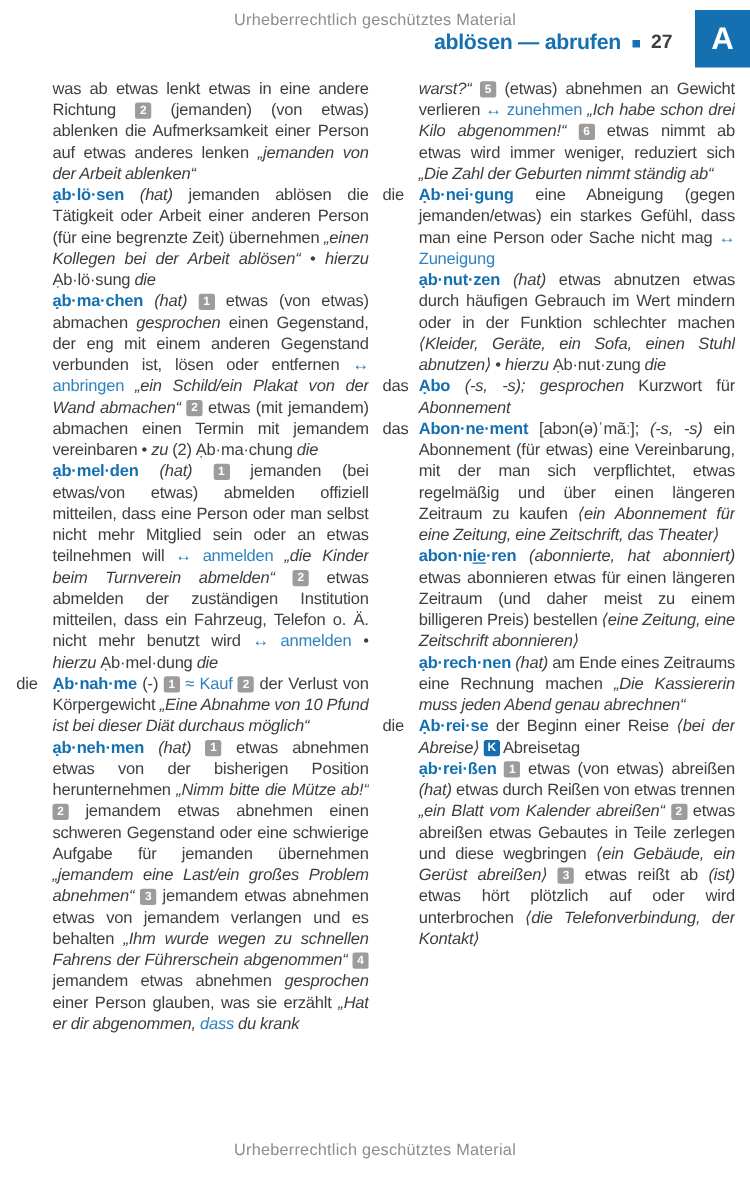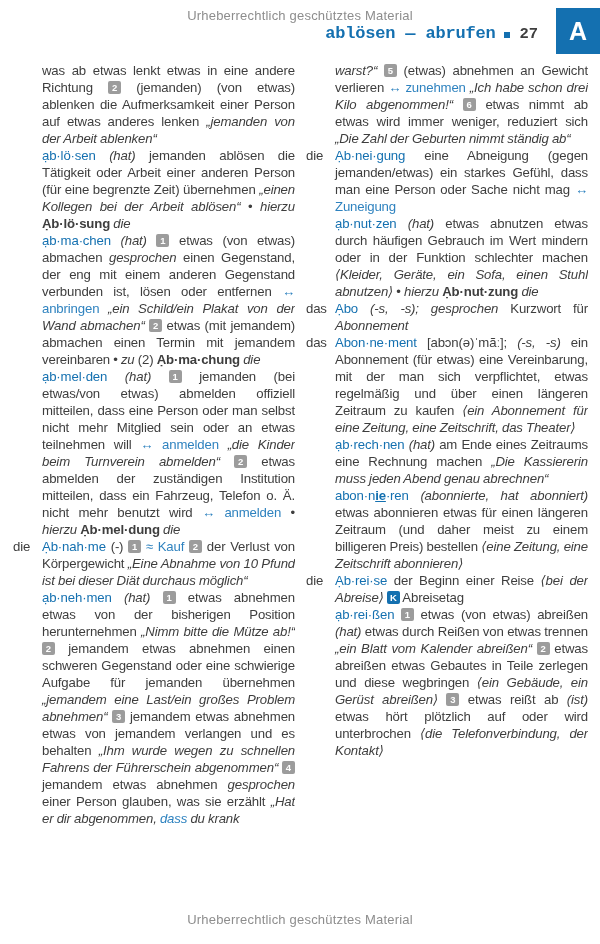--- a/index.html
+++ b/index.html
@@ -20,21 +20,21 @@
 
   .watermark{
     position:absolute;left:0;right:0;text-align:center;
     color:var(--wm);font-size:13px;font-weight:normal;letter-spacing:.2px;
   }
   .watermark.top{top:8px;}
   .watermark.bottom{top:912px;}
 
   .header{
     position:absolute;top:24px;right:62px;
-    display:flex;align-items:center;gap:9px;white-space:nowrap;font-family:Liberation Mono, monospace;
+    display:flex;align-items:center;gap:9px;white-space:nowrap;
   }
   .guide-words{color:var(--blue);font-weight:bold;font-size:17px;letter-spacing:-.2px;}
   .header-square{width:6px;height:6px;background:var(--blue);margin-top:2px;}
   .page-number{color:var(--ink);font-weight:bold;font-size:15.5px;}
 
   .letter-tab{
     position:absolute;top:8px;right:0;width:44px;height:46px;
     background:var(--blue);color:#fff;font-size:25px;font-weight:bold;
     display:flex;align-items:center;justify-content:center;
   }
@@ -52,23 +52,23 @@
     text-align:justify;
     font-size:13.2px;line-height:17px;
     letter-spacing:-.15px;word-spacing:-.3px;
     color:var(--ink);
   }
   .article{position:absolute;left:-29px;top:0;color:var(--ink);}
 
   .t-p{}
   .t-b{font-weight:normal;}
   .t-i{font-style:italic;}
-  .t-h{color:var(--blue);font-weight:normal;margin-top:10px;}
+  .t-h{color:var(--blue);font-weight:bold;margin-top:10px;}
   .t-hu{color:var(--blue);font-weight:bold;text-decoration:underline;}
-  .t-hb{font-weight:bold;}
+  .t-hb{font-weight:normal;}
   .t-r{color:var(--ref-blue);margin-top:15px;}
   .t-ri{color:var(--ref-blue);font-style:italic;}
   .t-n,.t-k{
     display:inline-block;width:13px;height:12.5px;line-height:13px;
     background:var(--badge);color:#fff;font-size:9.5px;font-weight:bold;
     font-style:normal;text-align:center;border-radius:2px;vertical-align:1px;
     letter-spacing:0;word-spacing:0;
   }
   .t-k{background:var(--blue);}
 </style>
@@ -95,22 +95,22 @@
         <p class="entry"><span class="t-h">ạb·mel·den </span><span class="t-i">(hat) </span><span class="t-n">1</span><span class="t-b"> jemanden (bei etwas/von etwas) abmelden </span><span class="t-p">offiziell mitteilen, dass eine Person oder man selbst nicht mehr Mitglied sein oder an etwas teilnehmen will </span><span class="t-r">↔ anmelden </span><span class="t-i">„die Kinder beim Turnverein abmelden“ </span><span class="t-n">2</span><span class="t-b"> etwas abmelden </span><span class="t-p">der zuständigen Institution mitteilen, dass ein Fahrzeug, Telefon o. Ä. nicht mehr benutzt wird </span><span class="t-r">↔ anmelden </span><span class="t-p">• </span><span class="t-i">hierzu </span><span class="t-hb">Ạb·mel·dung </span><span class="t-i">die</span></p>
         <p class="entry"><span class="article">die</span><span class="t-h">Ạb·nah·me </span><span class="t-p">(-) </span><span class="t-n">1</span><span class="t-r"> ≈ Kauf </span><span class="t-n">2</span><span class="t-p"> der Verlust von Körpergewicht </span><span class="t-i">„Eine Abnahme von 10 Pfund ist bei dieser Diät durchaus möglich“</span></p>
         <p class="entry"><span class="t-h">ạb·neh·men </span><span class="t-i">(hat) </span><span class="t-n">1</span><span class="t-b"> etwas abnehmen </span><span class="t-p">etwas von der bisherigen Position herunternehmen </span><span class="t-i">„Nimm bitte die Mütze ab!“ </span><span class="t-n">2</span><span class="t-b"> jemandem etwas abnehmen </span><span class="t-p">einen schweren Gegenstand oder eine schwierige Aufgabe für jemanden übernehmen </span><span class="t-i">„jemandem eine Last/ein großes Problem abnehmen“ </span><span class="t-n">3</span><span class="t-b"> jemandem etwas abnehmen </span><span class="t-p">etwas von jemandem verlangen und es behalten </span><span class="t-i">„Ihm wurde wegen zu schnellen Fahrens der Führerschein abgenommen“ </span><span class="t-n">4</span><span class="t-b"> jemandem etwas abnehmen </span><span class="t-i">gesprochen </span><span class="t-p">einer Person glauben, was sie erzählt </span><span class="t-i">„Hat er dir abgenommen, </span><span class="t-ri">dass </span><span class="t-i">du krank</span></p>
       </div>
     <div class="col">
         <p class="entry"><span class="t-i">warst?“ </span><span class="t-n">5</span><span class="t-b"> (etwas) abnehmen </span><span class="t-p">an Gewicht verlieren </span><span class="t-r">↔ zunehmen </span><span class="t-i">„Ich habe schon drei Kilo abgenommen!“ </span><span class="t-n">6</span><span class="t-b"> etwas nimmt ab </span><span class="t-p">etwas wird immer weniger, reduziert sich </span><span class="t-i">„Die Zahl der Geburten nimmt ständig ab“</span></p>
         <p class="entry"><span class="article">die</span><span class="t-h">Ạb·nei·gung </span><span class="t-b">eine Abneigung (gegen jemanden/etwas) </span><span class="t-p">ein starkes Gefühl, dass man eine Person oder Sache nicht mag </span><span class="t-r">↔ Zuneigung</span></p>
         <p class="entry"><span class="t-h">ạb·nut·zen </span><span class="t-i">(hat) </span><span class="t-b">etwas abnutzen </span><span class="t-p">etwas durch häufigen Gebrauch im Wert mindern oder in der Funktion schlechter machen </span><span class="t-i">⟨Kleider, Geräte, ein Sofa, einen Stuhl abnutzen⟩ </span><span class="t-p">• </span><span class="t-i">hierzu </span><span class="t-hb">Ạb·nut·zung </span><span class="t-i">die</span></p>
         <p class="entry"><span class="article">das</span><span class="t-h">Ạbo </span><span class="t-i">(-s, -s); gesprochen </span><span class="t-p">Kurzwort für </span><span class="t-i">Abonnement</span></p>
         <p class="entry"><span class="article">das</span><span class="t-h">Abon·ne·ment </span><span class="t-p">[abɔn(ə)ˈmãː]; </span><span class="t-i">(-s, -s) </span><span class="t-b">ein Abonnement (für etwas) </span><span class="t-p">eine Vereinbarung, mit der man sich verpflichtet, etwas regelmäßig und über einen längeren Zeitraum zu kaufen </span><span class="t-i">⟨ein Abonnement für eine Zeitung, eine Zeitschrift, das Theater⟩</span></p>
+        <p class="entry"><span class="t-h">abon·n</span><span class="t-hu">ie</span><span class="t-h">·ren </span><span class="t-i">(abonnierte, hat abonniert) </span><span class="t-b">etwas abonnieren </span><span class="t-p">etwas für einen längeren Zeitraum (und daher meist zu einem billigeren Preis) bestellen </span><span class="t-i">⟨eine Zeitung, eine Zeitschrift abonnieren⟩</span></p>
         <p class="entry"><span class="t-h">ạb·rech·nen </span><span class="t-i">(hat) </span><span class="t-p">am Ende eines Zeitraums eine Rechnung machen </span><span class="t-i">„Die Kassiererin muss jeden Abend genau abrechnen“</span></p>
-        <p class="entry"><span class="t-h">abon·n</span><span class="t-hu">ie</span><span class="t-h">·ren </span><span class="t-i">(abonnierte, hat abonniert) </span><span class="t-b">etwas abonnieren </span><span class="t-p">etwas für einen längeren Zeitraum (und daher meist zu einem billigeren Preis) bestellen </span><span class="t-i">⟨eine Zeitung, eine Zeitschrift abonnieren⟩</span></p>
         <p class="entry"><span class="article">die</span><span class="t-h">Ạb·rei·se </span><span class="t-p">der Beginn einer Reise </span><span class="t-i">⟨bei der Abreise⟩ </span><span class="t-k">K</span><span class="t-p"> Abreisetag</span></p>
         <p class="entry"><span class="t-h">ạb·rei·ßen </span><span class="t-n">1</span><span class="t-b"> etwas (von etwas) abreißen </span><span class="t-i">(hat) </span><span class="t-p">etwas durch Reißen von etwas trennen </span><span class="t-i">„ein Blatt vom Kalender abreißen“ </span><span class="t-n">2</span><span class="t-b"> etwas abreißen </span><span class="t-p">etwas Gebautes in Teile zerlegen und diese wegbringen </span><span class="t-i">⟨ein Gebäude, ein Gerüst abreißen⟩ </span><span class="t-n">3</span><span class="t-b"> etwas reißt ab </span><span class="t-i">(ist) </span><span class="t-p">etwas hört plötzlich auf oder wird unterbrochen </span><span class="t-i">⟨die Telefonverbindung, der Kontakt⟩</span></p>
       </div>
   </div>
 
   <div class="watermark bottom">Urheberrechtlich geschütztes Material</div>
 
 </div>
 
 </body></html>

